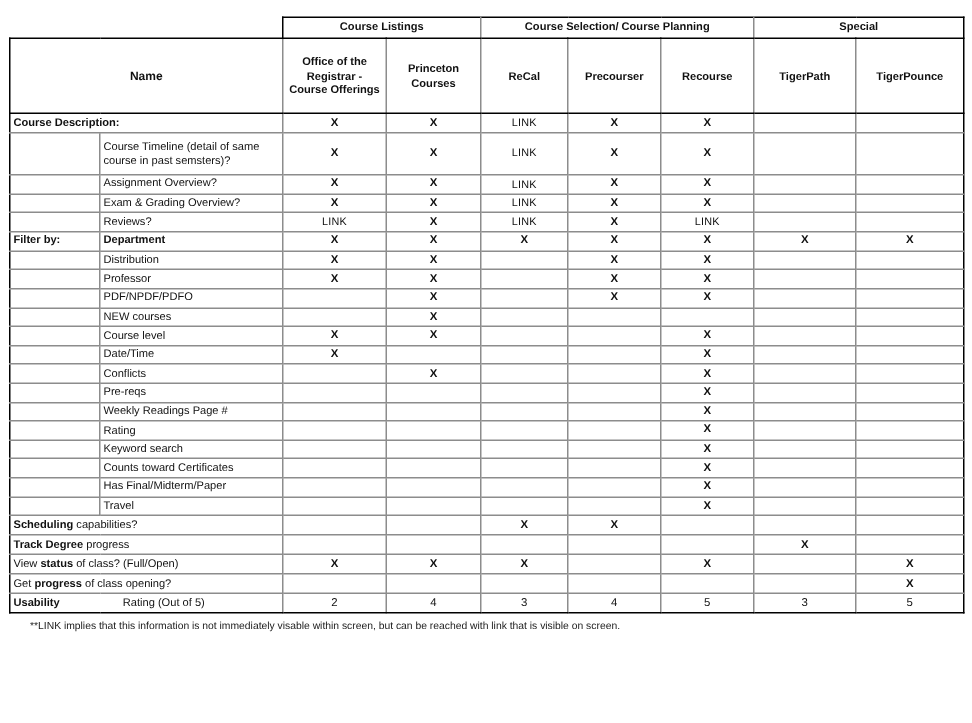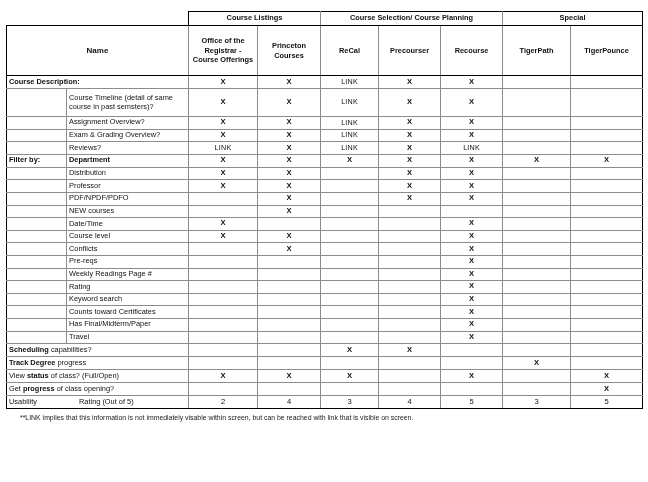--- a/index.html
+++ b/index.html
@@ -212,34 +212,34 @@
           <td class="fill-blank tb-left c"></td>
           <td class="fill-blank mark">X</td>
           <td class="fill-blank tb-left c"></td>
           <td class="fill-blank c"></td>
           <td class="fill-blank c"></td>
           <td class="fill-blank tb-left c"></td>
           <td class="fill-blank tb-right c"></td>
         </tr>
         <tr style="height: 12.6px;">
           <td class="catlbl fill-mid tb-left"></td>
+          <td class="rowlbl fill-light">Course level</td>
+          <td class="fill-blank tb-left mark">X</td>
+          <td class="fill-blank mark">X</td>
+          <td class="fill-blank tb-left c"></td>
+          <td class="fill-blank c"></td>
+          <td class="fill-blank mark">X</td>
+          <td class="fill-blank tb-left c"></td>
+          <td class="fill-blank tb-right c"></td>
+        </tr>
+        <tr style="height: 12.6px;">
+          <td class="catlbl fill-mid tb-left"></td>
           <td class="rowlbl fill-light">Date/Time</td>
           <td class="fill-blank tb-left mark">X</td>
           <td class="fill-blank c"></td>
-          <td class="fill-blank tb-left c"></td>
-          <td class="fill-blank c"></td>
-          <td class="fill-blank mark">X</td>
-          <td class="fill-blank tb-left c"></td>
-          <td class="fill-blank tb-right c"></td>
-        </tr>
-        <tr style="height: 12.6px;">
-          <td class="catlbl fill-mid tb-left"></td>
-          <td class="rowlbl fill-light">Course level</td>
-          <td class="fill-blank tb-left mark">X</td>
-          <td class="fill-blank mark">X</td>
           <td class="fill-blank tb-left c"></td>
           <td class="fill-blank c"></td>
           <td class="fill-blank mark">X</td>
           <td class="fill-blank tb-left c"></td>
           <td class="fill-blank tb-right c"></td>
         </tr>
         <tr style="height: 12.6px;">
           <td class="catlbl fill-mid tb-left"></td>
           <td class="rowlbl fill-light">Conflicts</td>
           <td class="fill-blank tb-left c"></td>
@@ -361,21 +361,21 @@
           <td class="catlbl fill-dark tb-left" colspan="2"><span style="font-weight: normal;">Get </span><span style="font-weight: bold;">progress</span><span style="font-weight: normal;"> of class opening?</span></td>
           <td class="fill-blank tb-left c"></td>
           <td class="fill-blank c"></td>
           <td class="fill-blank tb-left c"></td>
           <td class="fill-blank c"></td>
           <td class="fill-blank c"></td>
           <td class="fill-blank tb-left c"></td>
           <td class="fill-blank tb-right mark">X</td>
         </tr>
         <tr style="height: 13px;">
-          <td class="catlbl fill-light tb-left tb-top tb-bot" colspan="2"><span style="font-weight: normal;"></span><span style="font-weight: normal;">Usability</span><span style="font-weight: normal; margin-left: 40px;"> Rating (Out of 5)</span></td>
+          <td class="catlbl fill-light tb-left tb-top tb-bot" colspan="2"><span style="font-weight: normal;"></span><span style="font-weight: bold;">Usability</span><span style="font-weight: normal; margin-left: 40px;"> Rating (Out of 5)</span></td>
           <td class="fill-blank tb-top tb-bot tb-left score">2</td>
           <td class="fill-blank tb-top tb-bot score">4</td>
           <td class="fill-blank tb-top tb-bot tb-left score">3</td>
           <td class="fill-blank tb-top tb-bot score">4</td>
           <td class="fill-blank tb-top tb-bot score">5</td>
           <td class="fill-blank tb-top tb-bot tb-left score">3</td>
           <td class="fill-blank tb-top tb-bot tb-right score">5</td>
         </tr>
       </tbody>
   </table>

